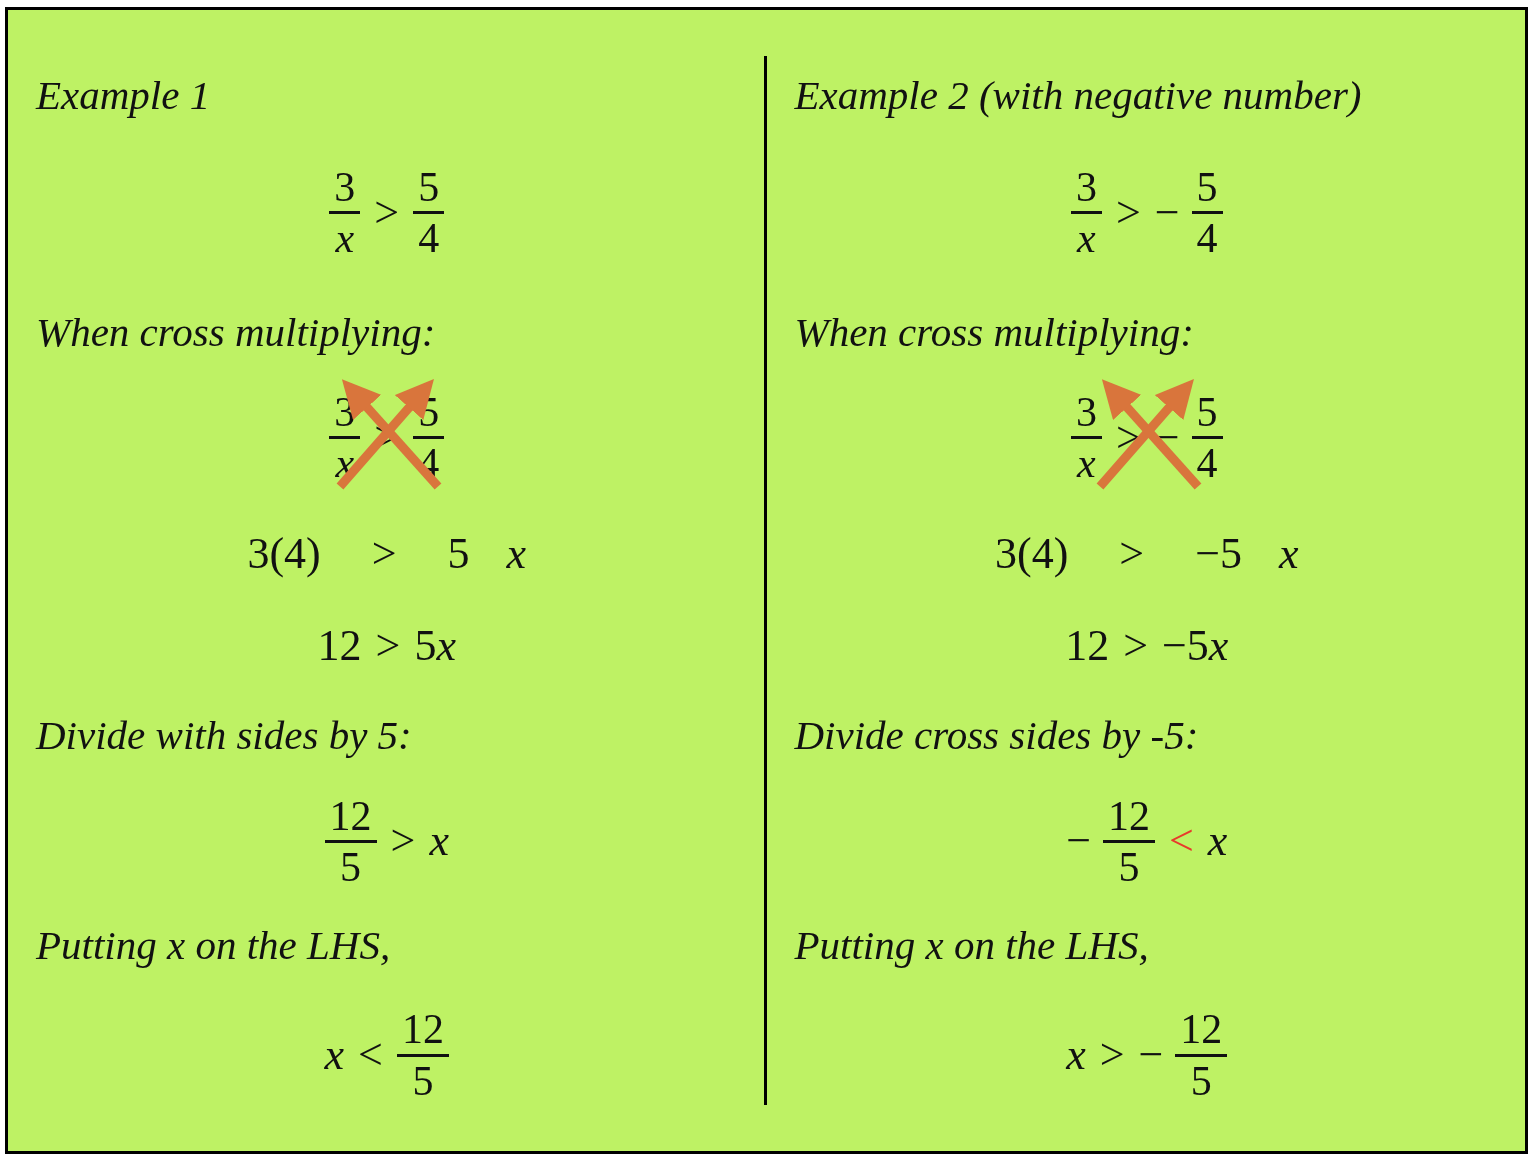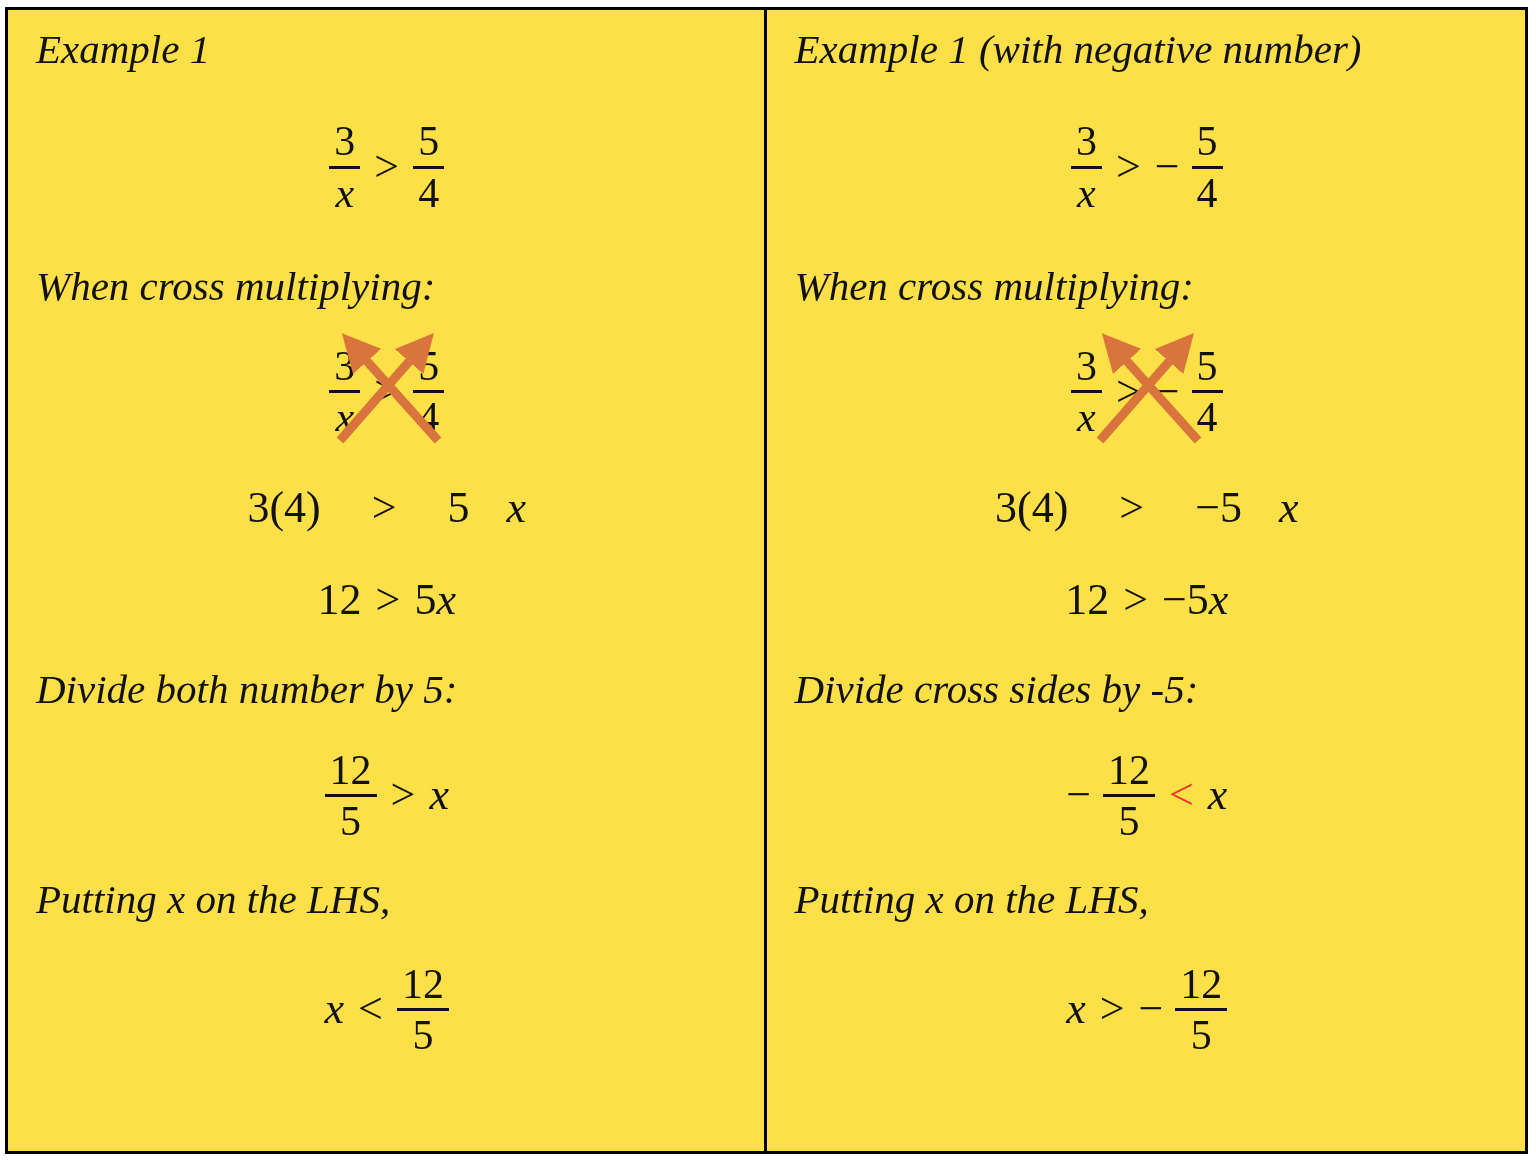--- a/index.html
+++ b/index.html
@@ -16,21 +16,22 @@
     font-family: "Liberation Serif", serif;
     color: var(--text-color);
     overflow: hidden;
   }
   .sheet {
     position: absolute;
     left: 5px; top: 7px;
     width: 1523px; height: 1147px;
     border: 3px solid var(--border-color);
     display: flex;
-    background: #fde047;
+    background: #bef264;
+    align-items: center;
   }
   .cell {
     flex: 1 1 50%;
     padding: 10px 26px 0 28px;
     overflow: hidden;
   }
   .cell-left { border-right: 3px solid var(--border-color); }
 
   .label {
     font-style: italic;
@@ -148,21 +149,21 @@
       <span class="var">x</span>
     </div>
 
     <div class="eq eq-simplified">
       <span>12</span>
       <span class="rel">&gt;</span>
       <span>5</span>
       <span class="var">x</span>
     </div>
 
-    <div class="label divide-label">Divide both number by 5:</div>
+    <div class="label divide-label">Divide with sides by 5:</div>
 
     <div class="eq eq-divided">
 
       <span class="frac">
         <span class="num">12</span>
         <span class="den">5</span>
       </span>
       <span class="rel">&gt;</span>
       <span class="var">x</span>
     </div>
@@ -176,21 +177,21 @@
       <span class="frac">
         <span class="num">12</span>
         <span class="den">5</span>
       </span>
     </div>
 
   </div>
 
   <div class="cell">
 
-    <div class="label title-label">Example 1 (with negative number)</div>
+    <div class="label title-label">Example 2 (with negative number)</div>
 
     <div class="eq eq-given">
       <span class="frac">
         <span class="num">3</span>
         <span class="den var">x</span>
       </span>
       <span class="rel">&gt;</span>
       <span class="sign">−</span>
       <span class="frac">
         <span class="num">5</span>

